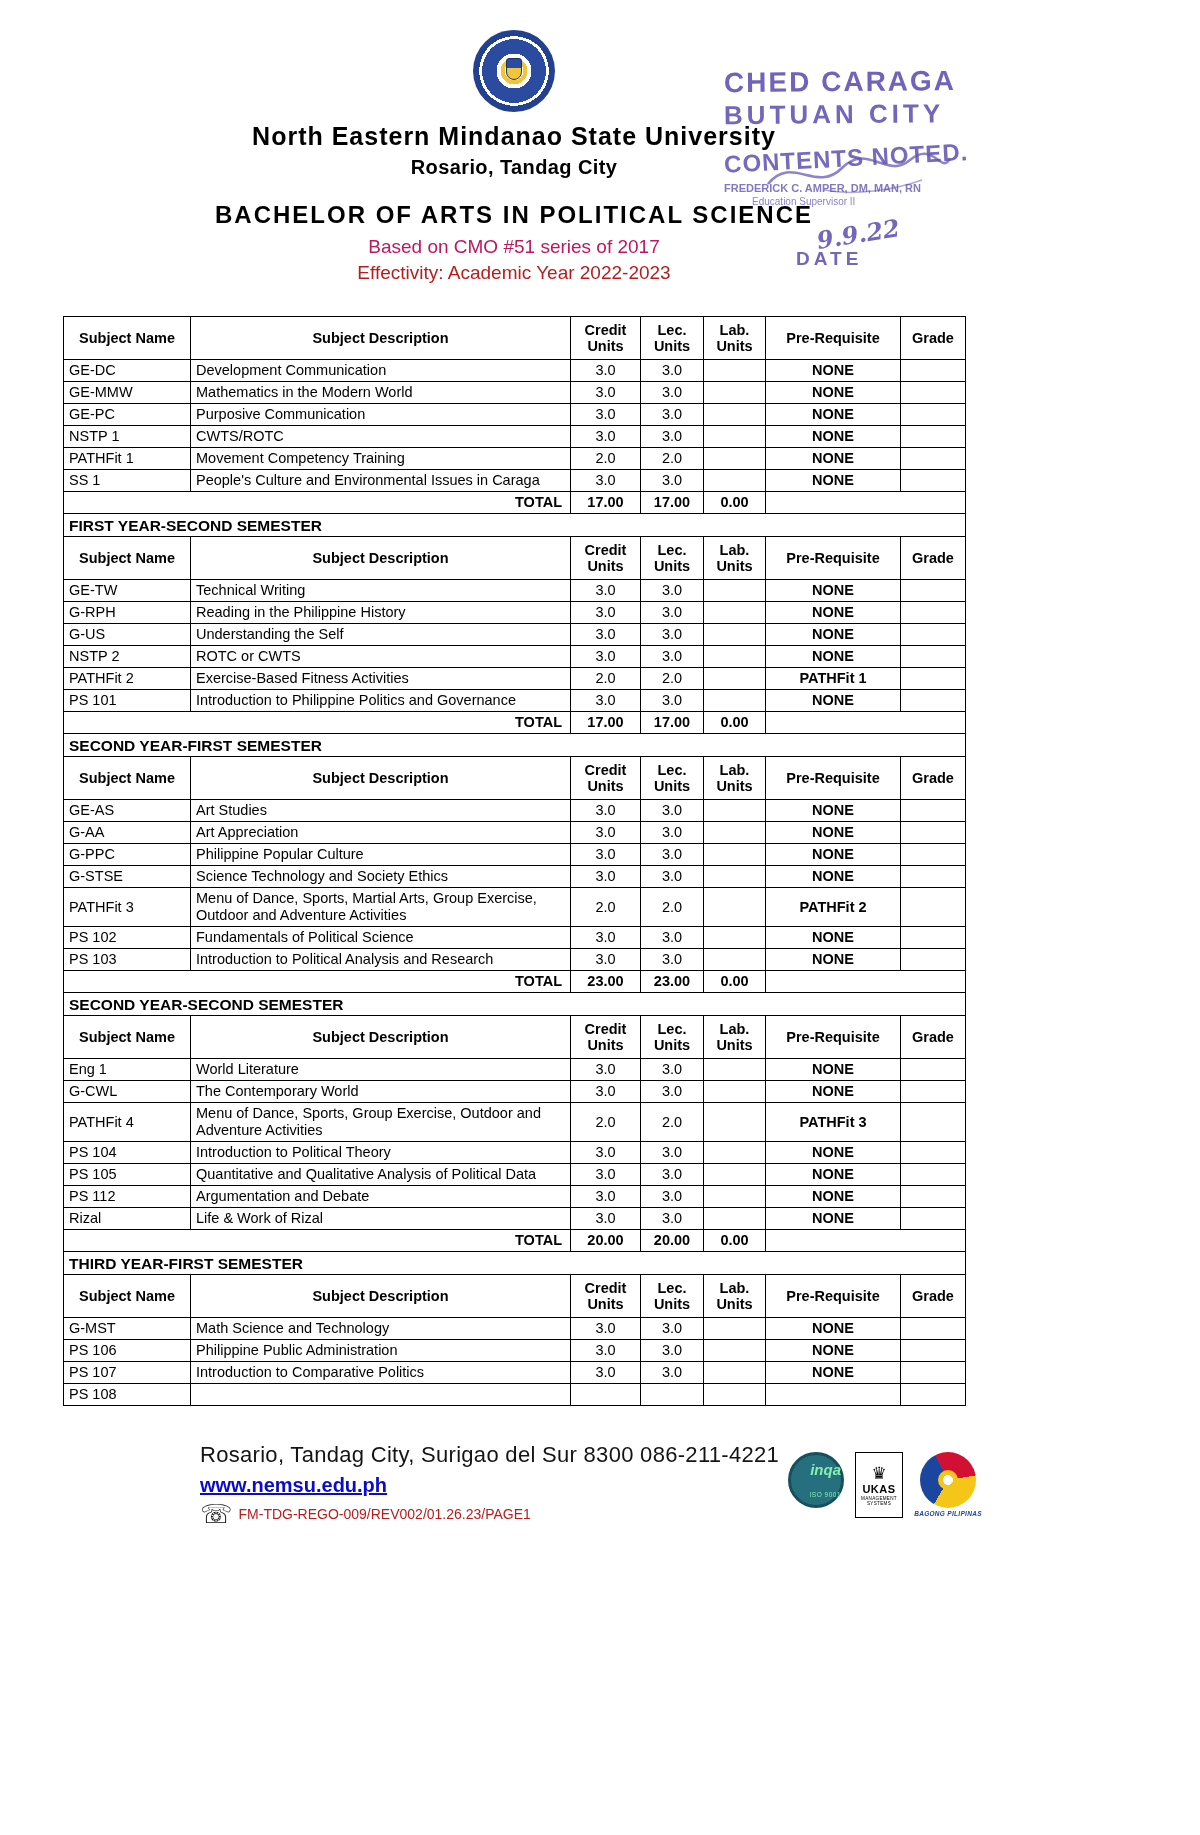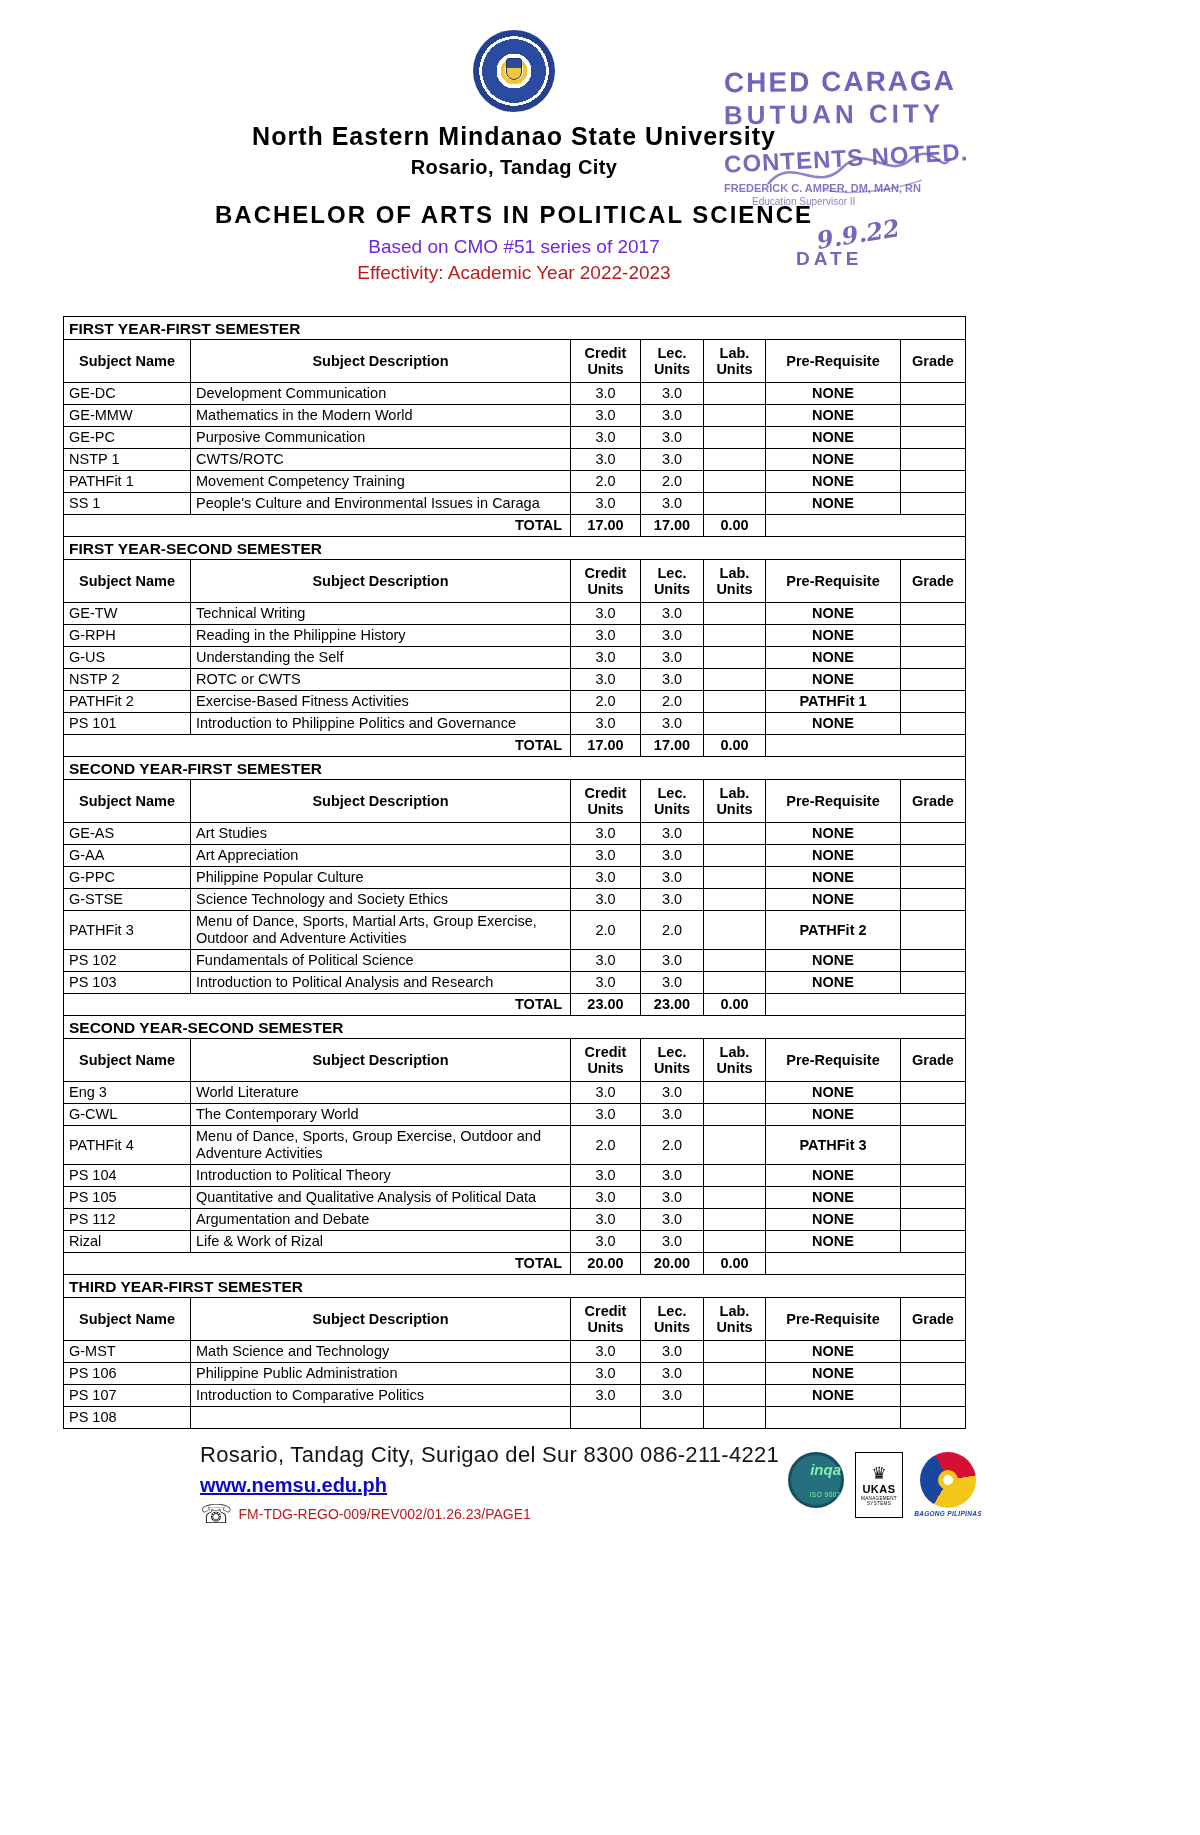--- a/index.html
+++ b/index.html
@@ -26,21 +26,21 @@
   }
   .seal-shield {
     position: absolute; left: 33px; top: 28px; width: 16px; height: 22px;
     background: linear-gradient(180deg, #2a4ba0 0 45%, #f0c53a 45% 100%);
     border-radius: 3px 3px 8px 8px; border: 1px solid #1a3070;
   }
   .republic-line { font-size: 21px; font-weight: 600; letter-spacing: .4px; margin-bottom: 4px; }
   .university-line { font-size: 25px; font-weight: bold; letter-spacing: 1px; margin-bottom: 5px; }
   .city-line { font-size: 20px; font-weight: 600; letter-spacing: .4px; margin-bottom: 22px; }
   .program-line { font-size: 24px; font-weight: bold; letter-spacing: 2px; margin-bottom: 7px; }
-  .basis-line { font-size: 19px; color: #6d28d9; margin-bottom: 4px; }
+  .basis-line { font-size: 19px; color: #be185d; margin-bottom: 4px; }
   .effectivity-line { font-size: 19px; color: #b91c1c; }
 
   
   .stamp {
     position: absolute; left: 724px; top: 66px; width: 260px;
     color: #6456b4; z-index: 5; pointer-events: none;
   }
   .stamp-office1 { font-size: 28px; font-weight: bold; letter-spacing: 2px; opacity: .92; transform: rotate(-.5deg); }
   .stamp-office2 { font-size: 26px; font-weight: bold; letter-spacing: 4px; opacity: .9; transform: rotate(-.5deg); margin-top: 1px; }
   .stamp-noted { font-size: 24px; font-weight: bold; letter-spacing: 1px; opacity: .88; transform: rotate(-3deg); margin-top: 14px; white-space: nowrap; }
@@ -139,23 +139,20 @@
       <colgroup>
         <col style="width:127px">
           <col style="width:380px">
           <col style="width:70px">
         <col style="width:63px">
           <col style="width:62px">
           <col style="width:135px">
           <col style="width:65px">
       </colgroup>
       <tbody id="table-body">
-          <tr class="section-title-row">
-            <td colspan="7">FIRST YEAR-FIRST SEMESTER</td>
-          </tr>
           <tr class="header-row">
             <th class="c0">Subject Name</th>
             <th class="c1">Subject Description</th>
             <th class="c2">Credit Units</th>
             <th class="c3">Lec. Units</th>
             <th class="c4">Lab. Units</th>
             <th class="c5">Pre-Requisite</th>
             <th class="c6">Grade</th>
           </tr>
           <tr>
@@ -380,21 +377,21 @@
           <tr class="header-row">
             <th class="c0">Subject Name</th>
             <th class="c1">Subject Description</th>
             <th class="c2">Credit Units</th>
             <th class="c3">Lec. Units</th>
             <th class="c4">Lab. Units</th>
             <th class="c5">Pre-Requisite</th>
             <th class="c6">Grade</th>
           </tr>
           <tr>
-            <td class="c0">Eng 3</td>
+            <td class="c0">Eng 1</td>
             <td class="c1">World Literature</td>
             <td class="c2">3.0</td>
             <td class="c3">3.0</td>
             <td class="c4"></td>
             <td class="c5">NONE</td>
             <td class="c6"></td>
           </tr>
           <tr>
             <td class="c0">G-CWL</td>
             <td class="c1">The Contemporary World</td>

